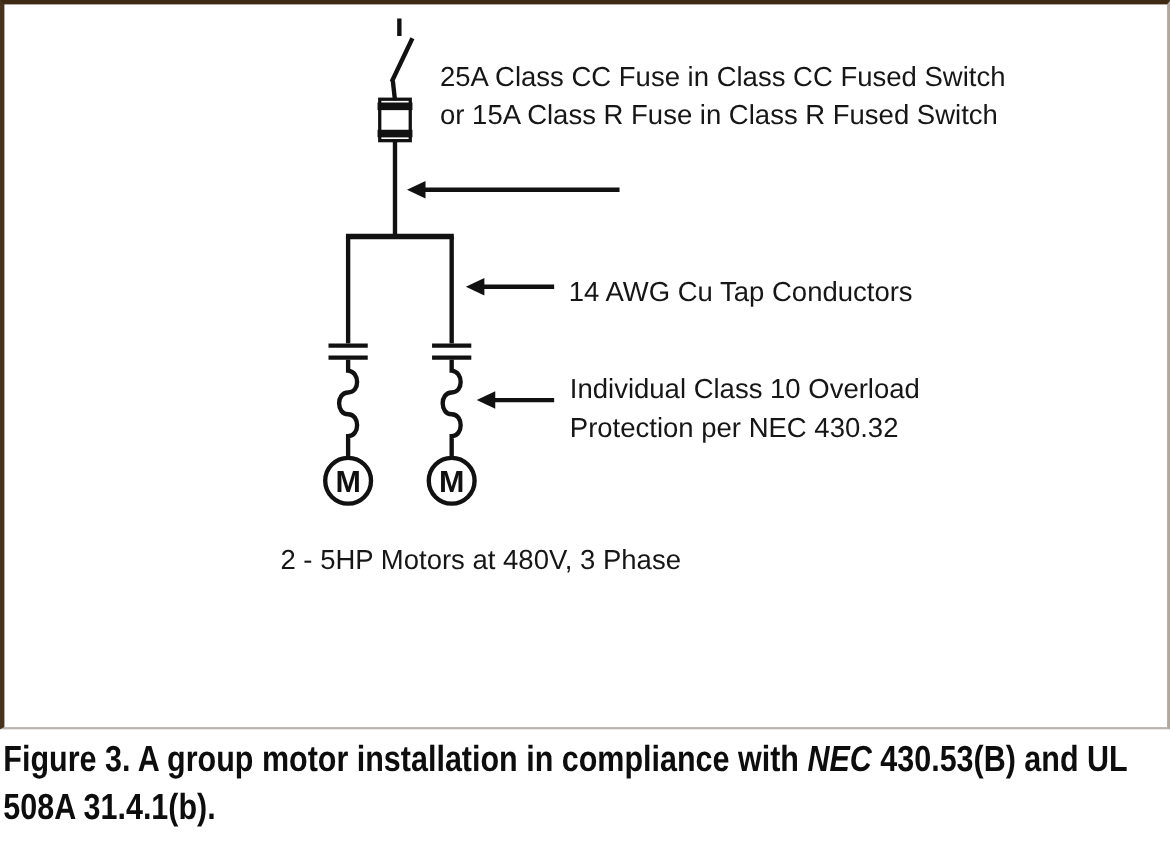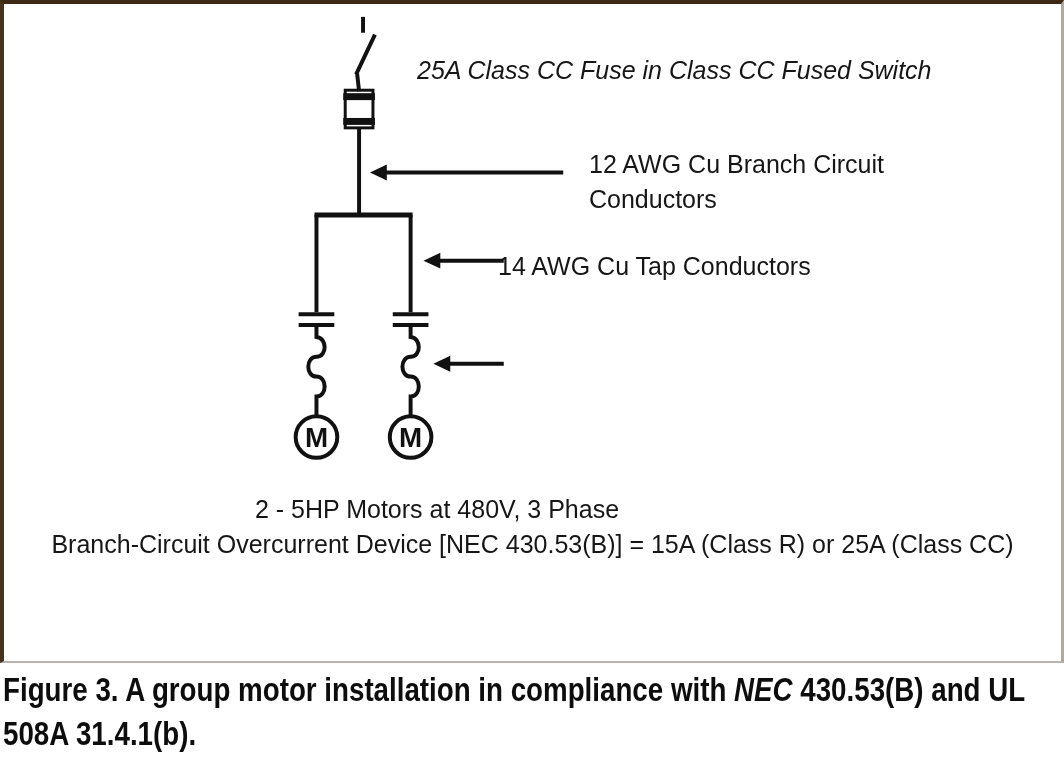--- a/index.html
+++ b/index.html
@@ -102,35 +102,35 @@
       <g>
         <line x1="436" y1="259" x2="503" y2="259"></line>
         <polygon points="422,259 439,251 439,267" fill="#111111" stroke="none"></polygon>
       </g>
       <g>
         <line x1="446" y1="363" x2="503" y2="363"></line>
         <polygon points="432,363 449,355 449,371" fill="#111111" stroke="none"></polygon>
       </g>
     </svg>
 
-    <div class="dlabel" style="left:413px;top:49px;font-style:italic;">
+    <div class="dlabel" style="left:396px;top:49px;">
       <div>25A Class CC Fuse in Class CC Fused Switch</div>
+      <div>or 15A Class R Fuse in Class R Fused Switch</div>
     </div>
 
-    <div class="dlabel" style="left:585px;top:143px;">
-      <div>12 AWG Cu Branch Circuit</div>
-      <div>Conductors</div>
+
+    <div class="dlabel" style="left:513px;top:245px;">14 AWG Cu Tap Conductors</div>
+
+    <div class="dlabel" style="left:514px;top:333px;">
+      <div>Individual Class 10 Overload</div>
+      <div>Protection per NEC 430.32</div>
     </div>
-
-    <div class="dlabel" style="left:494px;top:245px;">14 AWG Cu Tap Conductors</div>
-
 
     <div class="notes">
       <div class="note-line note-narrow">2 - 5HP Motors at 480V, 3 Phase</div>
-      <div class="note-line">Branch-Circuit Overcurrent Device [NEC 430.53(B)] = 15A (Class R) or 25A (Class CC)</div>
     </div>
 
   </div>
 
   <div class="caption">
     <div><span>Figure 3. A group motor installation in compliance with </span><span class="nec-italic">NEC</span><span> 430.53(B) and UL</span></div>
     <div>508A 31.4.1(b).</div>
   </div>
 
 </div>

